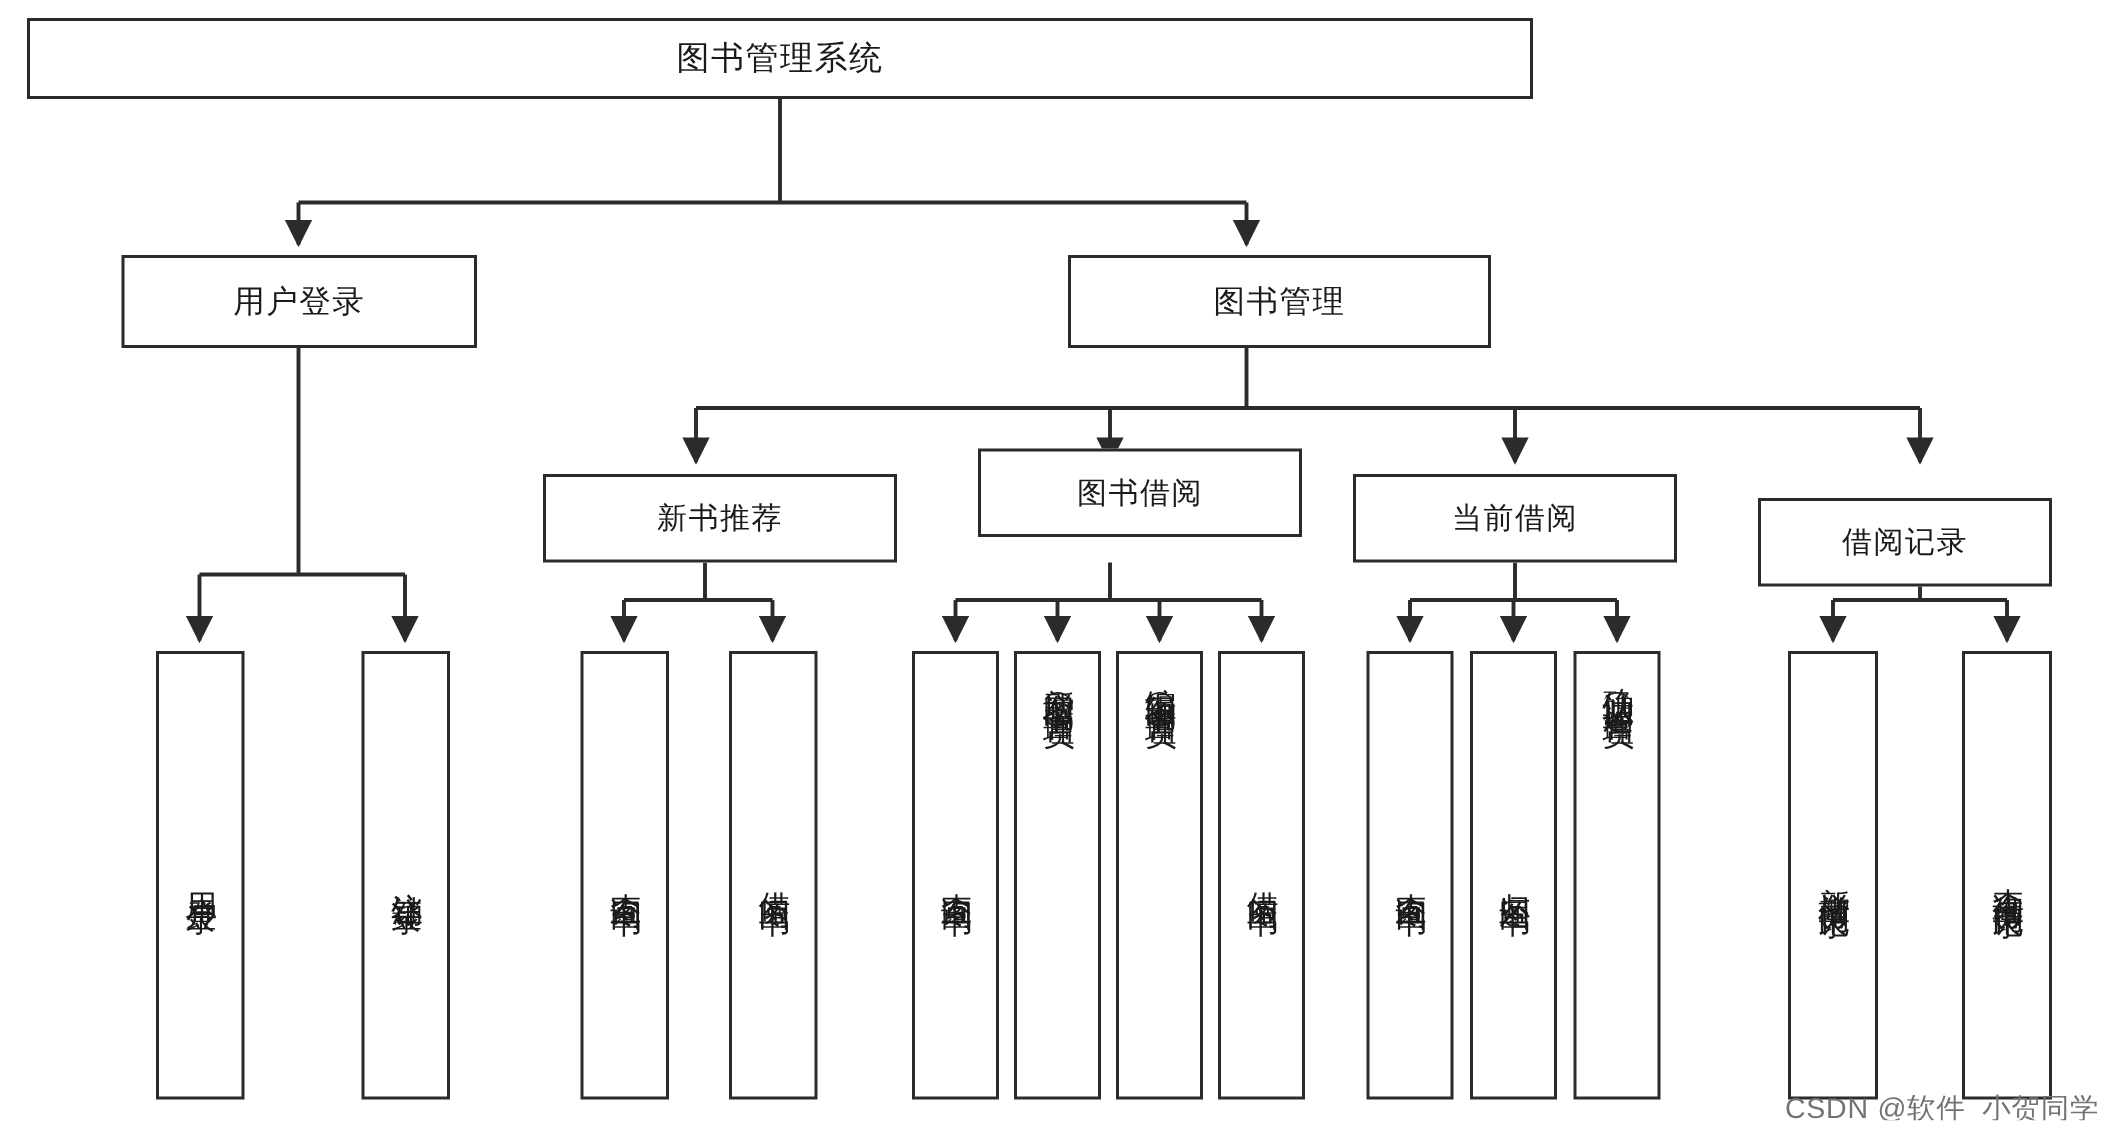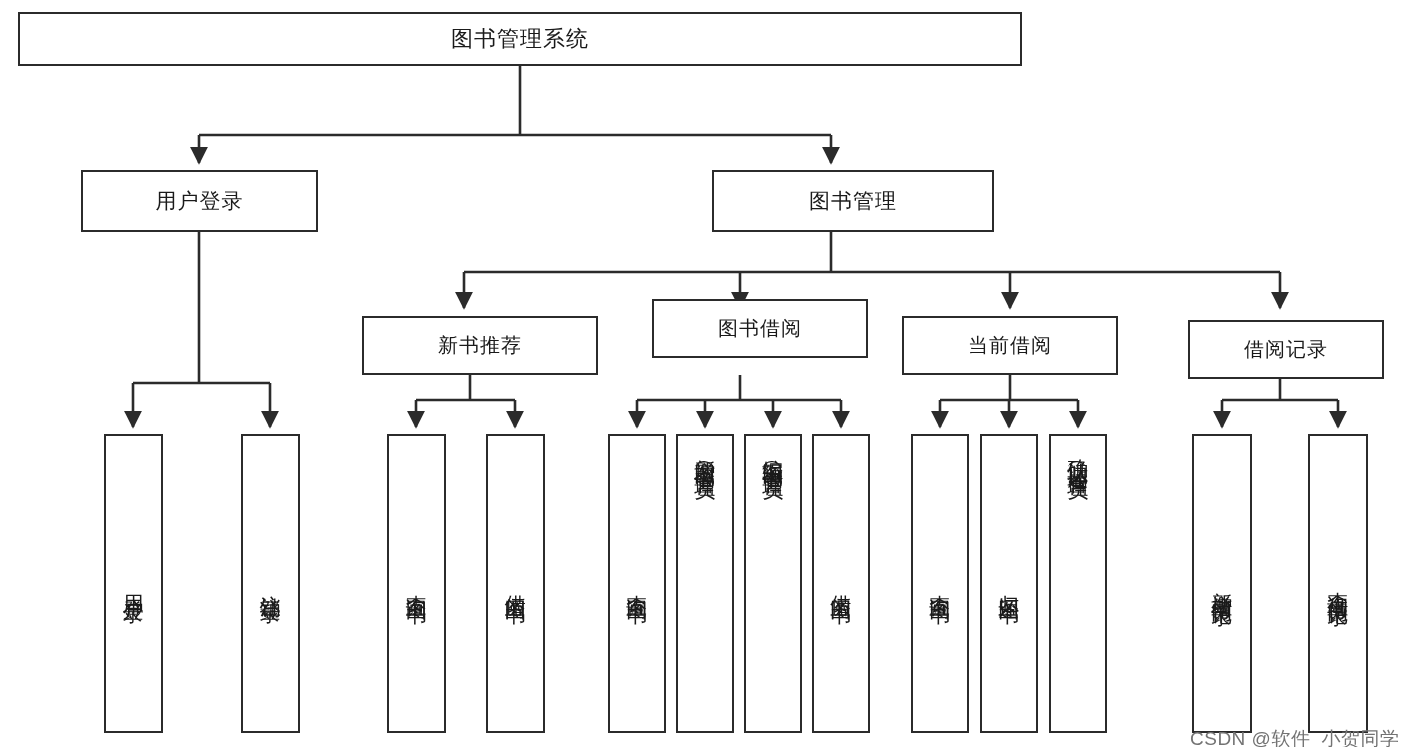--- a/index.html
+++ b/index.html
@@ -142,21 +142,21 @@
 
   <div class="node level3" style="left:362px; top:316px; width:236px; height:59px;">
     <span>新书推荐</span>
   </div>
   <div class="node level3" style="left:632px; top:299px; width:216px; height:59px;margin-left:20px;">
     <span>图书借阅</span>
   </div>
   <div class="node level3" style="left:902px; top:316px; width:216px; height:59px;font-family:Liberation Serif, serif;">
     <span>当前借阅</span>
   </div>
-  <div class="node level3" style="left:1172px; top:320px; width:196px; height:59px;margin-left:16px;">
+  <div class="node level3" style="left:1172px; top:332px; width:196px; height:59px;">
     <span>借阅记录</span>
   </div>
 
   <div class="node leaf centered" style="left:104px; top:434px; width:59px; height:299px;">
     <span class="vtext">用户登录</span>
   </div>
   <div class="node leaf centered" style="left:241px; top:434px; width:59px; height:299px;">
     <span class="vtext">注销登录</span>
   </div>
 

